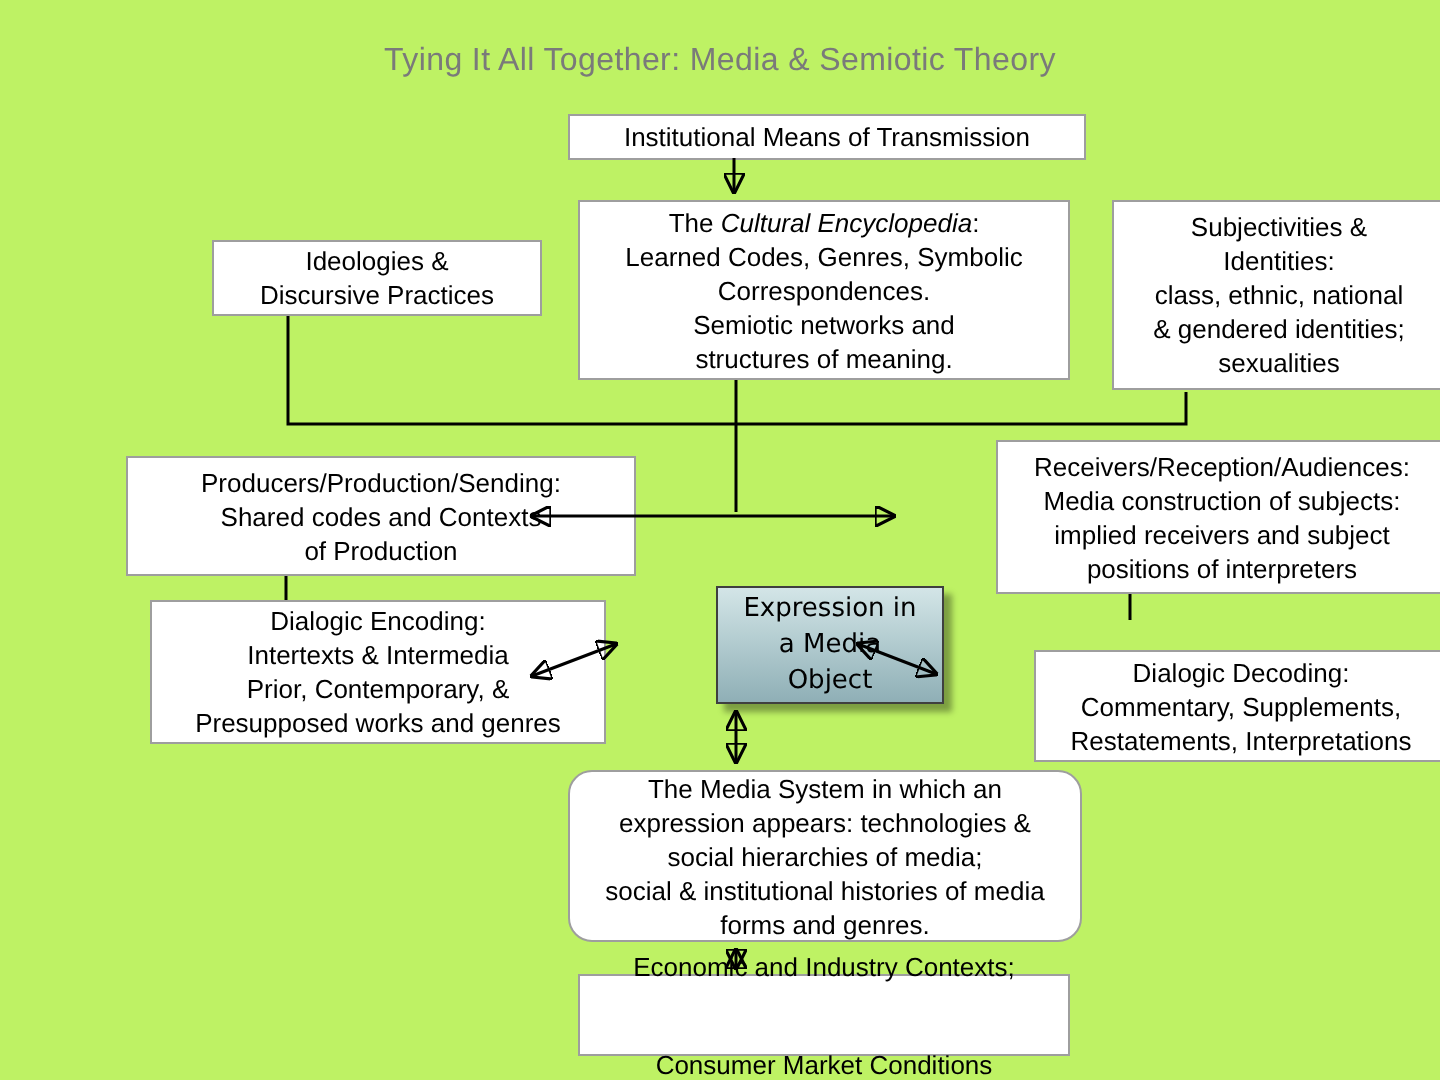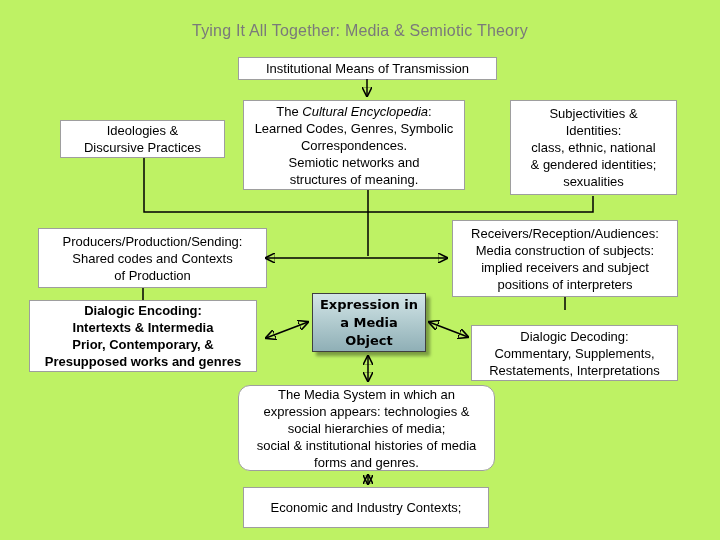--- a/index.html
+++ b/index.html
@@ -8,28 +8,28 @@
     font-family:"Liberation Sans",sans-serif;color:#000;padding-left:20px;
   }
   #title{
     position:absolute;left:0;top:22px;width:720px;text-align:center;
     font-size:16px;color:#7a7a7a;letter-spacing:.2px;
   }
   .box{
     position:absolute;box-sizing:border-box;background:#ffffff;
     border:1px solid #9e9e9e;display:flex;flex-direction:column;
     justify-content:center;align-items:center;text-align:center;
-    font-size:13px;line-height:17px;z-index:1;
+    font-size:13px;line-height:17px;z-index:1;margin-left:46px;
   }
   .box .ln{white-space:nowrap;}
   #box-expression{
     background:linear-gradient(to bottom,#d3e5e7 0%,#b4cdd1 45%,#8fafb6 100%);
     border:1.5px solid #3f3f3f;
     box-shadow:4px 4px 3px rgba(0,0,0,0.35);
-    font-family:"DejaVu Sans",sans-serif;font-weight:bold;font-size:13px;line-height:18px;
+    font-family:"DejaVu Sans",sans-serif;font-weight:normal;font-size:13px;line-height:18px;
   }
   #connectors{position:absolute;left:0;top:0;z-index:2;pointer-events:none;}
   #connectors path{stroke:#000;stroke-width:1.5;fill:none;}
 </style>
 </head>
 <body>
 
 <div id="slide">
 
   <div id="title">Tying It All Together: Media &amp; Semiotic Theory</div>
@@ -49,55 +49,55 @@
     <path d="M266 338 L308 322" marker-start="url(#arr)" marker-end="url(#arr)"></path>
     <path d="M429 322 L468 337" marker-start="url(#arr)" marker-end="url(#arr)"></path>
     <path d="M368 356 V381" marker-start="url(#arr)" marker-end="url(#arr)"></path>
     <path d="M368 475 V484" marker-start="url(#arr)" marker-end="url(#arr)"></path>
   </svg>
 
   <div class="box" style="left:238px;top:57px;width:259px;height:23px;">
     <div class="ln">Institutional Means of Transmission</div>
   </div>
 
-  <div class="box" style="left:243px;top:100px;width:222px;height:90px;">
+  <div class="box" style="left:243px;top:100px;width:246px;height:90px;">
     <div class="ln"><span>The </span><i>Cultural Encyclopedia</i><span>:</span></div>
     <div class="ln">Learned Codes, Genres, Symbolic</div>
     <div class="ln">Correspondences.</div>
     <div class="ln">Semiotic networks and</div>
     <div class="ln">structures of meaning.</div>
   </div>
 
   <div class="box" style="left:60px;top:120px;width:165px;height:38px;">
     <div class="ln">Ideologies &amp;</div>
     <div class="ln">Discursive Practices</div>
   </div>
 
   <div class="box" style="left:510px;top:100px;width:167px;height:95px;">
     <div class="ln">Subjectivities &amp;</div>
     <div class="ln">Identities:</div>
     <div class="ln">class, ethnic, national</div>
     <div class="ln">&amp; gendered identities;</div>
     <div class="ln">sexualities</div>
   </div>
 
-  <div class="box" style="left:38px;top:228px;width:229px;height:60px;">
+  <div class="box" style="left:17px;top:228px;width:255px;height:60px;">
     <div class="ln">Producers/Production/Sending:</div>
     <div class="ln">Shared codes and Contexts</div>
     <div class="ln">of Production</div>
   </div>
 
   <div class="box" style="left:452px;top:220px;width:226px;height:77px;">
     <div class="ln">Receivers/Reception/Audiences:</div>
     <div class="ln">Media construction of subjects:</div>
     <div class="ln">implied receivers and subject</div>
     <div class="ln">positions of interpreters</div>
   </div>
 
-  <div class="box" style="left:29px;top:300px;width:228px;height:72px;font-weight:bold;">
+  <div class="box" style="left:29px;top:300px;width:228px;height:72px;">
     <div class="ln">Dialogic Encoding:</div>
     <div class="ln">Intertexts &amp; Intermedia</div>
     <div class="ln">Prior, Contemporary, &amp;</div>
     <div class="ln">Presupposed works and genres</div>
   </div>
 
   <div class="box" id="box-expression" style="left:312px;top:293px;width:114px;height:59px;">
     <div class="ln">Expression in</div>
     <div class="ln">a Media</div>
     <div class="ln">Object</div>
@@ -112,15 +112,16 @@
   <div class="box" style="left:238px;top:385px;width:257px;height:86px;border-radius:12px;">
     <div class="ln">The Media System in which an</div>
     <div class="ln">expression appears: technologies &amp;</div>
     <div class="ln">social hierarchies of media;</div>
     <div class="ln">social &amp; institutional histories of media</div>
     <div class="ln">forms and genres.</div>
   </div>
 
   <div class="box" style="left:243px;top:487px;width:246px;height:41px;gap:32px;">
     <div class="ln">Economic and Industry Contexts;</div>
+    <div class="ln">Consumer Market Conditions</div>
   </div>
 
 </div>
 
 </body></html>

